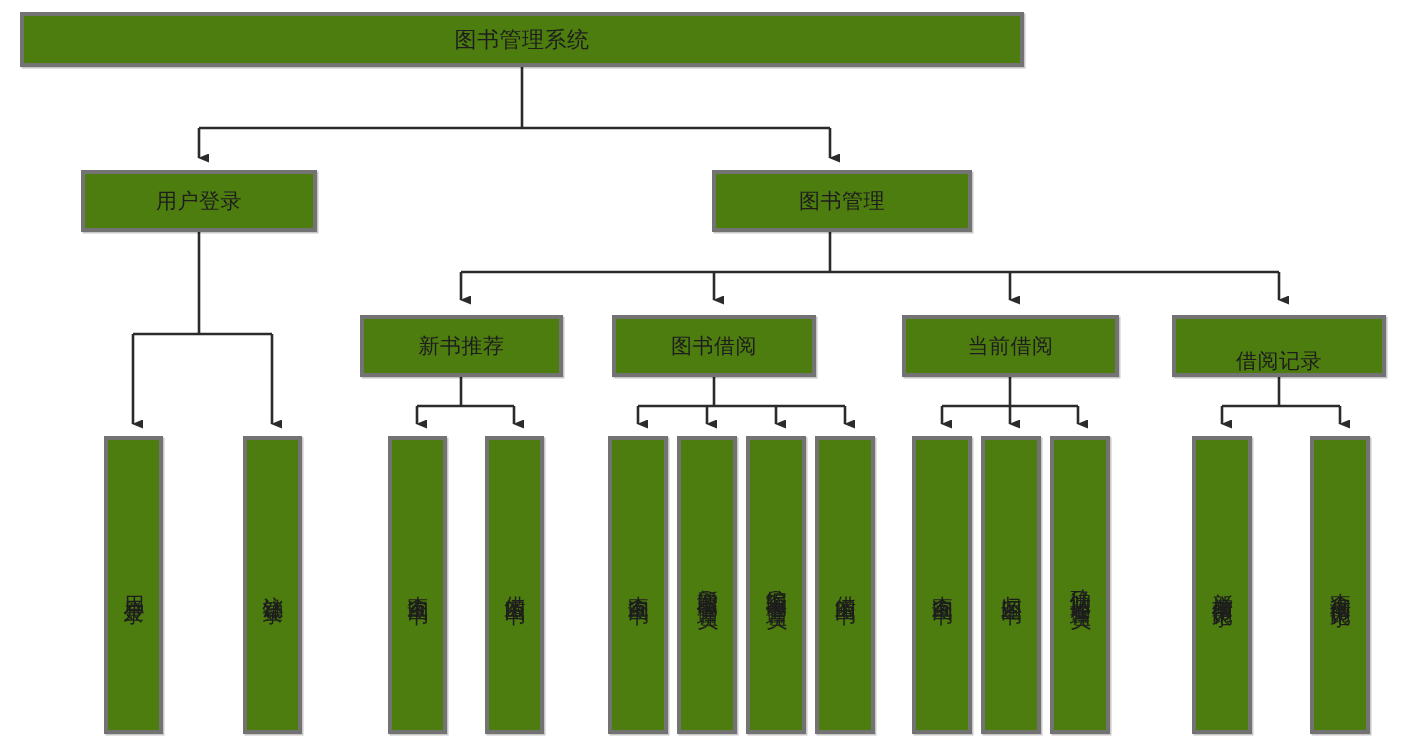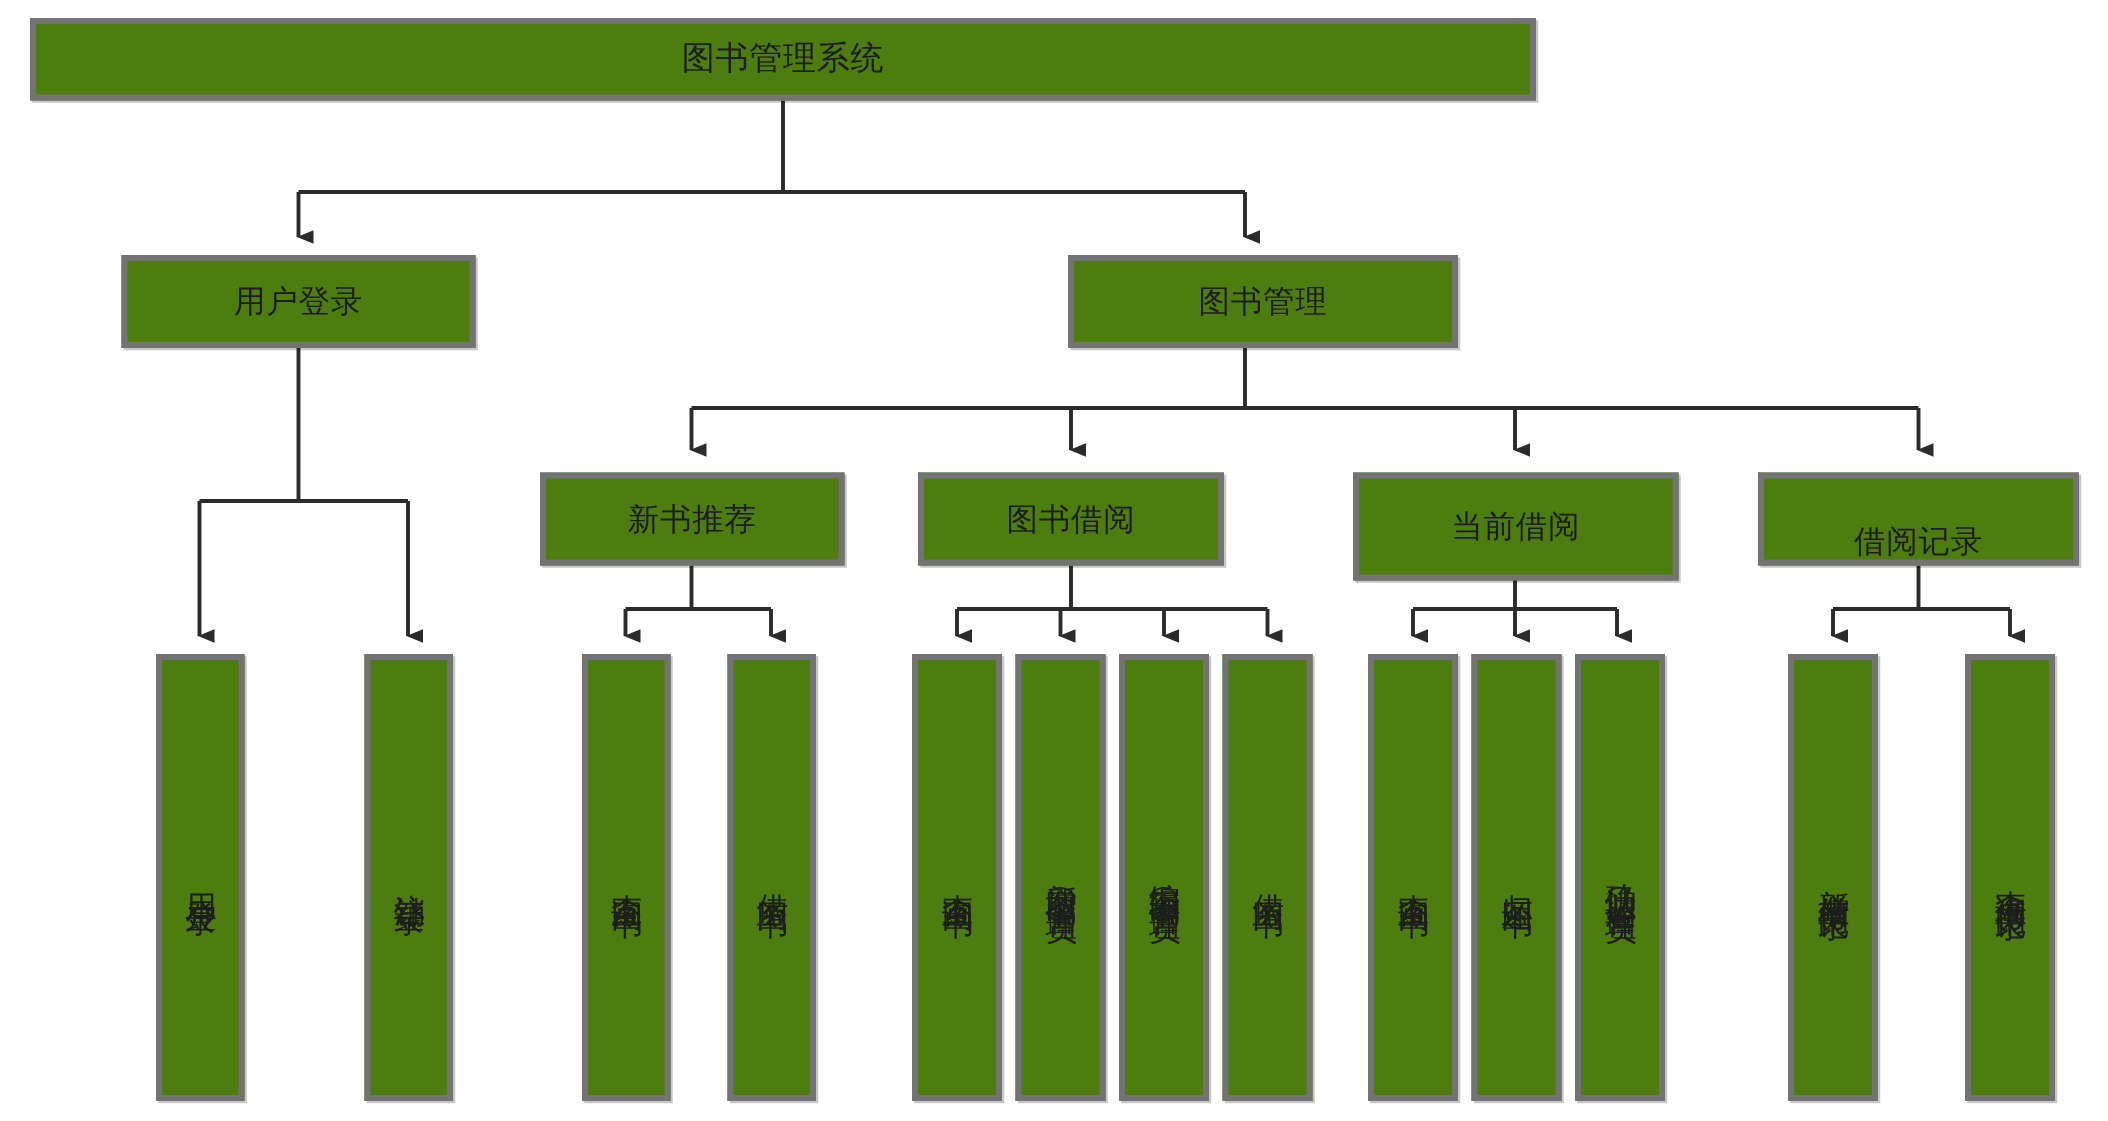--- a/index.html
+++ b/index.html
@@ -136,21 +136,21 @@
   <div class="node-box horiz" style="left:712px; top:170px; width:260px; height:62px;">
     <span class="node-label">图书管理</span>
   </div>
 
   <div class="node-box horiz" style="left:360px; top:315px; width:203px; height:62px;font-family:Liberation Serif, serif;">
     <span class="node-label">新书推荐</span>
   </div>
   <div class="node-box horiz" style="left:612px; top:315px; width:204px; height:62px;">
     <span class="node-label">图书借阅</span>
   </div>
-  <div class="node-box horiz" style="left:902px; top:315px; width:217px; height:72px;">
+  <div class="node-box horiz" style="left:902px; top:315px; width:217px; height:62px;">
     <span class="node-label">当前借阅</span>
   </div>
   <div class="node-box horiz" style="left:1172px; top:315px; width:214px; height:62px;align-items:flex-end;">
     <span class="node-label">借阅记录</span>
   </div>
 
   <div class="node-box vert" style="left:104px; top:436px; width:59px; height:298px;">
     <span class="node-label">用户登录</span>
   </div>
   <div class="node-box vert" style="left:243px; top:436px; width:59px; height:298px;">

